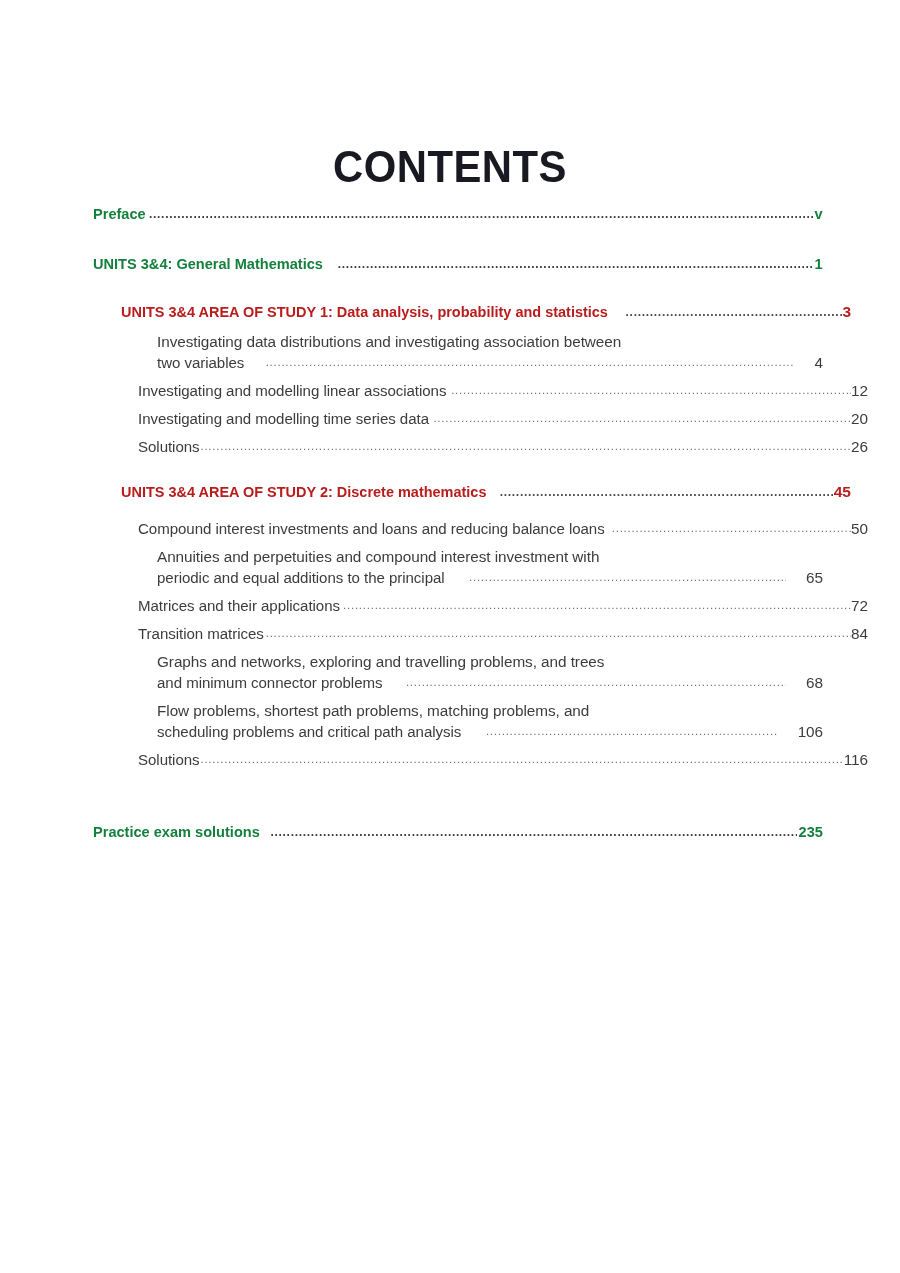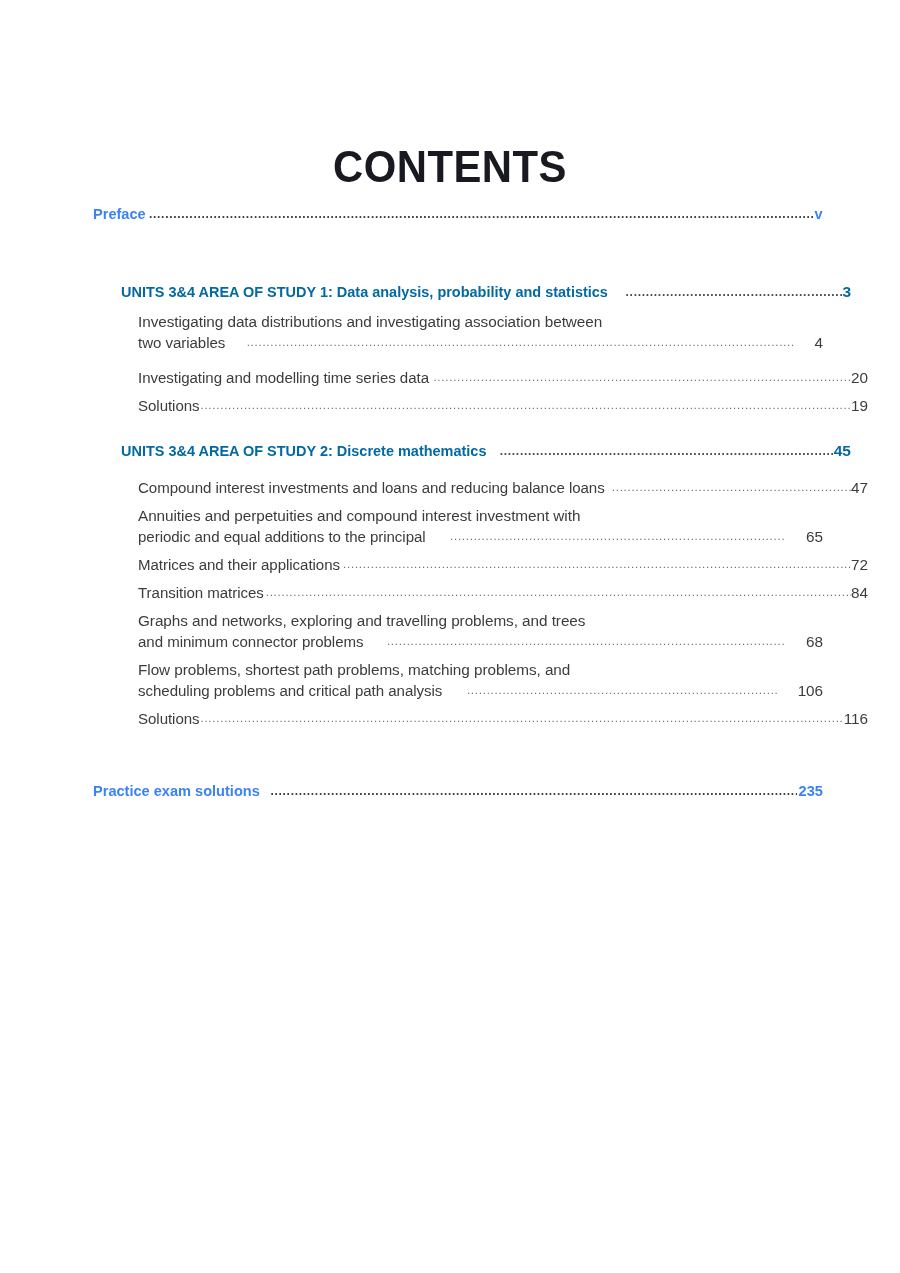--- a/index.html
+++ b/index.html
@@ -83,54 +83,54 @@
     text-align: right;
     white-space: nowrap;
   }
 
   
   .lvl1 {
     margin-left: 0px;
     font-weight: 700;
     font-size: 15.5px;
     line-height: 20px;
-    color: #3b82f6;
+    color: #15803d;
   }
   .lvl1 .etext { transform: scaleX(0.94); transform-origin: left bottom; }
   .lvl1 .leader::after { font-size: 12px; color: #3c3c3c; letter-spacing: 0.7px; }
   .lvl1 .pagenum { font-size: 15.5px; font-weight: 700; transform: scaleX(0.94); transform-origin: right bottom; }
 
   
   .lvl2 {
     margin-left: 28px;
     font-weight: 700;
     font-size: 15px;
     line-height: 20px;
-    color: #0369a1;
+    color: #b91c1c;
   }
   .lvl2 .etext { transform: scaleX(0.965); transform-origin: left bottom; }
   .lvl2 .leader::after { font-size: 12px; color: #4a4a4a; letter-spacing: 0.7px; }
   .lvl2 .pagenum { font-size: 15.5px; font-weight: 700; }
 
   
   .lvl3 {
     margin-left: 45px;
     font-weight: 400;
     font-size: 15.3px;
     line-height: 21px;
     color: #3c3c3c;
     letter-spacing: -0.05px;
   }
   .lvl3 .etext { transform: scaleX(0.985); transform-origin: left bottom; }
   .lvl3 .leader::after { font-size: 11.5px; color: #6a6a6a; letter-spacing: 0.75px; }
   .lvl3 .pagenum { font-size: 15.3px; font-weight: 400; color: #3c3c3c; }
 
   
   .wrap-entry {
-    margin-left: 45px;
+    margin-left: 64px;
     font-weight: 400;
     font-size: 15.3px;
     line-height: 21px;
     color: #3c3c3c;
     letter-spacing: -0.05px;
   }
   .wrap-entry .firstline {
     display: block;
     white-space: nowrap;
   }
@@ -143,60 +143,70 @@
 
   <div class="toc-title">CONTENTS</div>
 
   <div class="toc" id="toc-root">
       <div class="entry lvl1">
         <span class="etext">Preface</span>
         <span class="leader"></span>
         <span class="pagenum">v</span>
       </div>
       <div style="height: 30px;"></div>
+      <div class="entry lvl1">
+        <span class="etext">UNITS 3&amp;4: General Mathematics</span>
+        <span class="leader"></span>
+        <span class="pagenum">1</span>
+      </div>
       <div style="height: 28px;"></div>
       <div class="entry lvl2">
         <span class="etext">UNITS 3&amp;4 AREA OF STUDY 1: Data analysis, probability and statistics</span>
         <span class="leader"></span>
         <span class="pagenum">3</span>
       </div>
       <div style="height: 9px;"></div>
       <div class="wrap-entry lvl3">
         <span class="firstline">Investigating data distributions and investigating association between</span>
         <div class="entry">
           <span class="etext">two variables</span>
           <span class="leader"></span>
           <span class="pagenum">4</span>
         </div>
       </div>
       <div style="height: 7px;"></div>
+      <div class="entry lvl3">
+        <span class="etext">Investigating and modelling linear associations</span>
+        <span class="leader"></span>
+        <span class="pagenum">12</span>
+      </div>
       <div style="height: 7px;"></div>
       <div class="entry lvl3">
         <span class="etext">Investigating and modelling time series data</span>
         <span class="leader"></span>
         <span class="pagenum">20</span>
       </div>
       <div style="height: 7px;"></div>
       <div class="entry lvl3">
         <span class="etext">Solutions</span>
         <span class="leader"></span>
-        <span class="pagenum">19</span>
+        <span class="pagenum">26</span>
       </div>
       <div style="height: 25px;"></div>
       <div class="entry lvl2">
         <span class="etext">UNITS 3&amp;4 AREA OF STUDY 2: Discrete mathematics</span>
         <span class="leader"></span>
         <span class="pagenum">45</span>
       </div>
       <div style="height: 9px;"></div>
       <div style="height: 7px;"></div>
       <div class="entry lvl3">
         <span class="etext">Compound interest investments and loans and reducing balance loans</span>
         <span class="leader"></span>
-        <span class="pagenum">47</span>
+        <span class="pagenum">50</span>
       </div>
       <div style="height: 7px;"></div>
       <div class="wrap-entry lvl3">
         <span class="firstline">Annuities and perpetuities and compound interest investment with</span>
         <div class="entry">
           <span class="etext">periodic and equal additions to the principal</span>
           <span class="leader"></span>
           <span class="pagenum">65</span>
         </div>
       </div>

